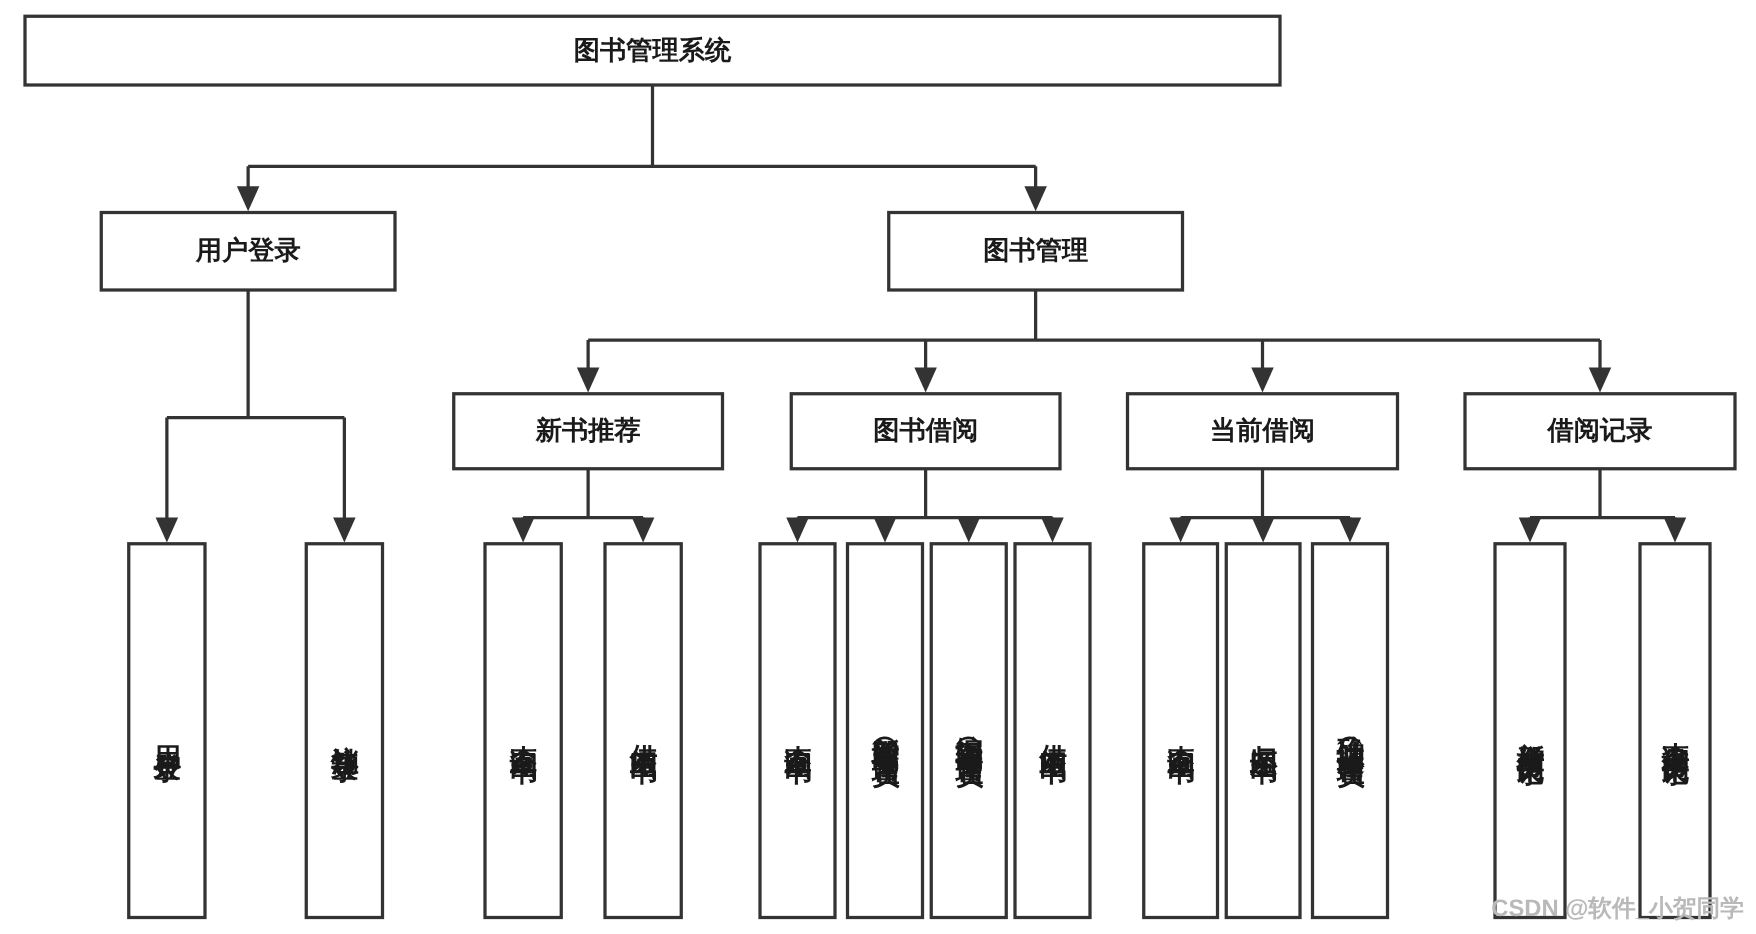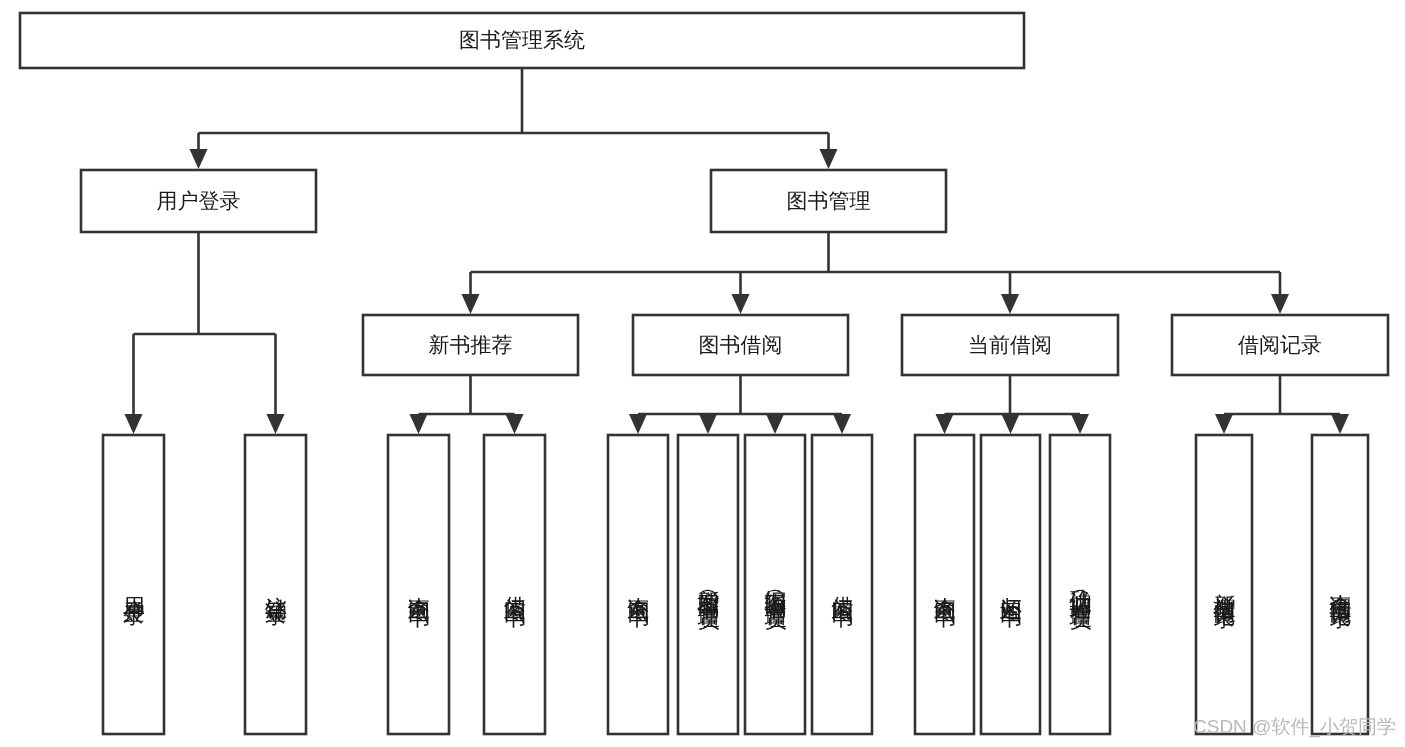--- a/index.html
+++ b/index.html
@@ -13,20 +13,21 @@
     font-family: "Liberation Sans", "DejaVu Sans", sans-serif;
     overflow: hidden;
     position: relative;
   }
   #chart-root {
     position: absolute;
     left: 0;
     top: 0;
     width: 1190px;
     height: 747px;
+    font-weight: bold;
   }
   svg { display: block; }
   .node-rect {
     fill: #ffffff;
     stroke: #333333;
     stroke-width: 2.6;
   }
   .node-label {
     fill: #1a1a1a;
     font-family: "Liberation Sans", "DejaVu Sans", sans-serif;

